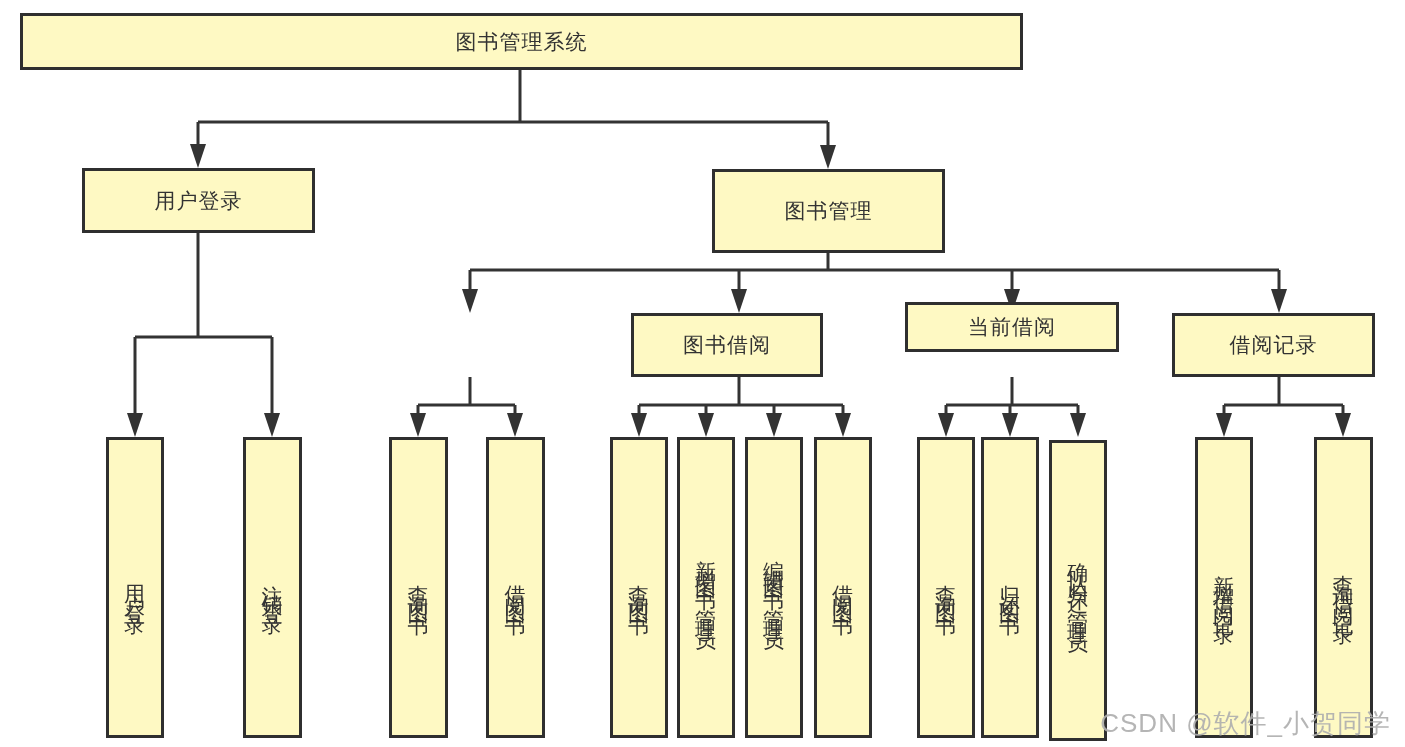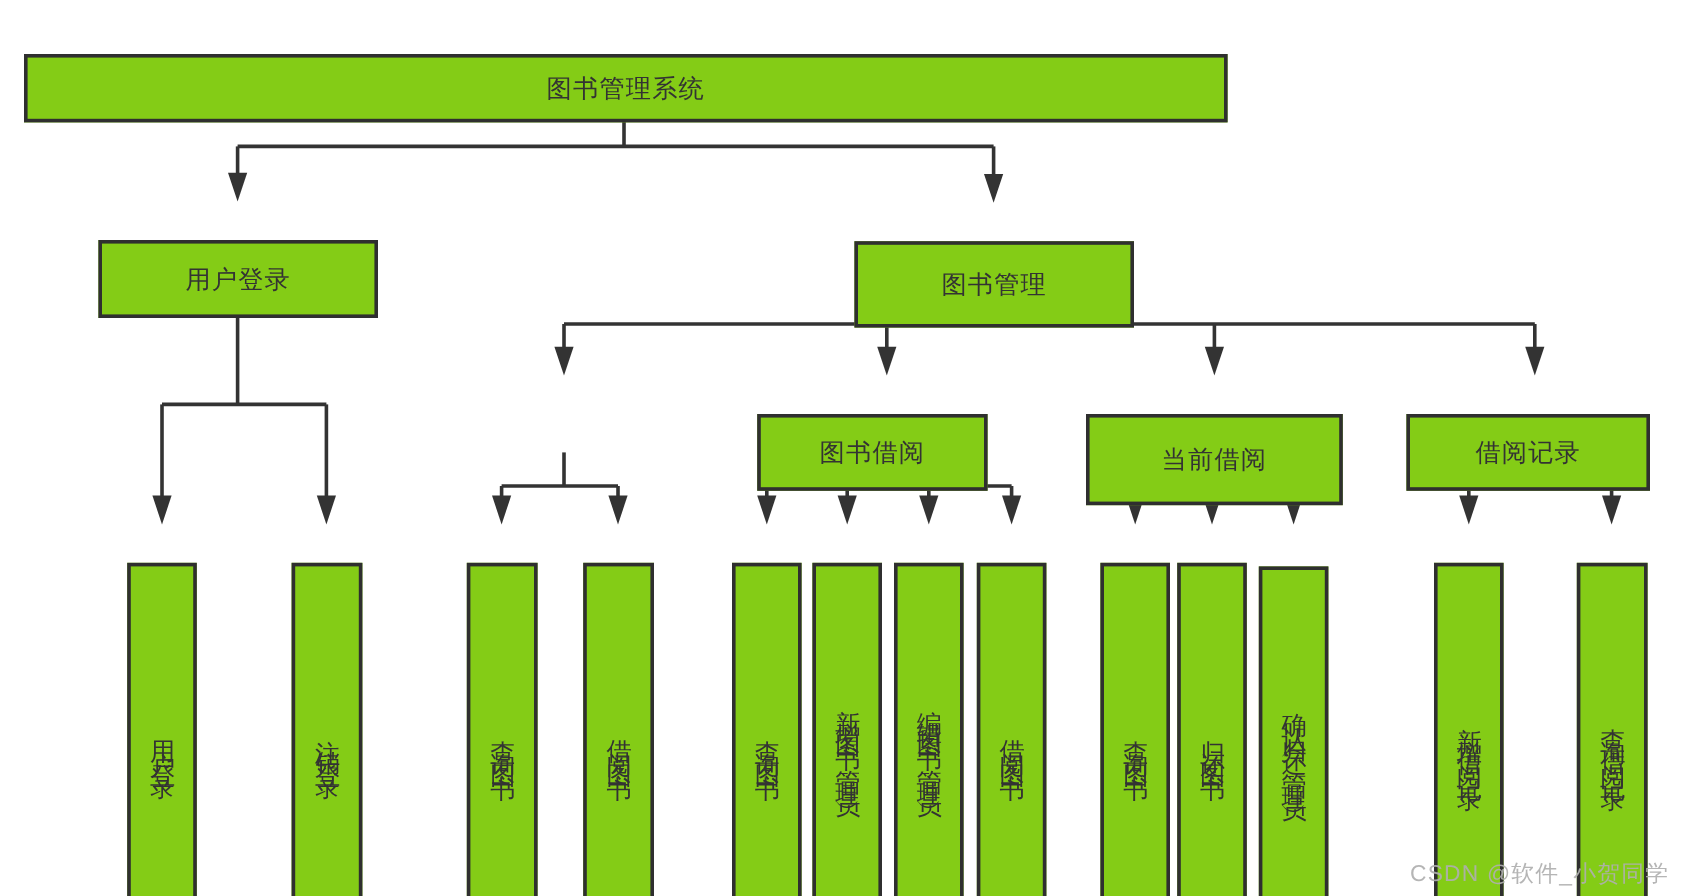--- a/index.html
+++ b/index.html
@@ -14,45 +14,44 @@
   #connectors {
     position: absolute;
     left: 0; top: 0;
     width: 1405px; height: 747px;
     pointer-events: none;
   }
   .hbox, .vbox {
     position: absolute;
     box-sizing: border-box;
     border: 3px solid #2f2f2f;
-    background: #84cc16;
+    background: #fef9c3;
     display: flex;
     align-items: center;
     justify-content: center;
     color: #333333;
     z-index: 2;
-    margin-top: 32px;
   }
   .hbox span {
     font-size: 21px;
     letter-spacing: 1px;
     white-space: nowrap;
   }
   .vbox span {
     writing-mode: vertical-rl;
     font-size: 21px;
     letter-spacing: 10px;
     line-height: 1;
     white-space: nowrap;
   }
   #watermark {
     position: absolute;
     right: 14px;
     bottom: 6px;
-    font-size: 19px;
+    font-size: 26px;
     color: rgba(175, 175, 175, 0.92);
     letter-spacing: 1px;
     z-index: 3;
     white-space: nowrap;
   }
 </style>
 </head>
 <body>
 
 <div id="stage">
@@ -123,28 +122,28 @@
     </g>
   </svg>
 
   <div class="hbox" style="left:20px; top:13px; width:1003px; height:57px">
     <span>图书管理系统</span>
   </div>
 
   <div class="hbox" style="left:82px; top:168px; width:233px; height:65px">
     <span>用户登录</span>
   </div>
-  <div class="hbox" style="left:712px; top:169px; width:233px; height:72px">
+  <div class="hbox" style="left:712px; top:169px; width:233px; height:84px">
     <span>图书管理</span>
   </div>
 
   <div class="hbox" style="left:631px; top:313px; width:192px; height:64px">
     <span>图书借阅</span>
   </div>
-  <div class="hbox" style="left:905px; top:313px; width:214px; height:76px">
+  <div class="hbox" style="left:905px; top:302px; width:214px; height:50px">
     <span>当前借阅</span>
   </div>
   <div class="hbox" style="left:1172px; top:313px; width:203px; height:64px">
     <span>借阅记录</span>
   </div>
 
   <div class="vbox" style="left:106px; top:437px; width:58px; height:301px">
     <span>用户登录</span>
   </div>
   <div class="vbox" style="left:243px; top:437px; width:59px; height:301px">

